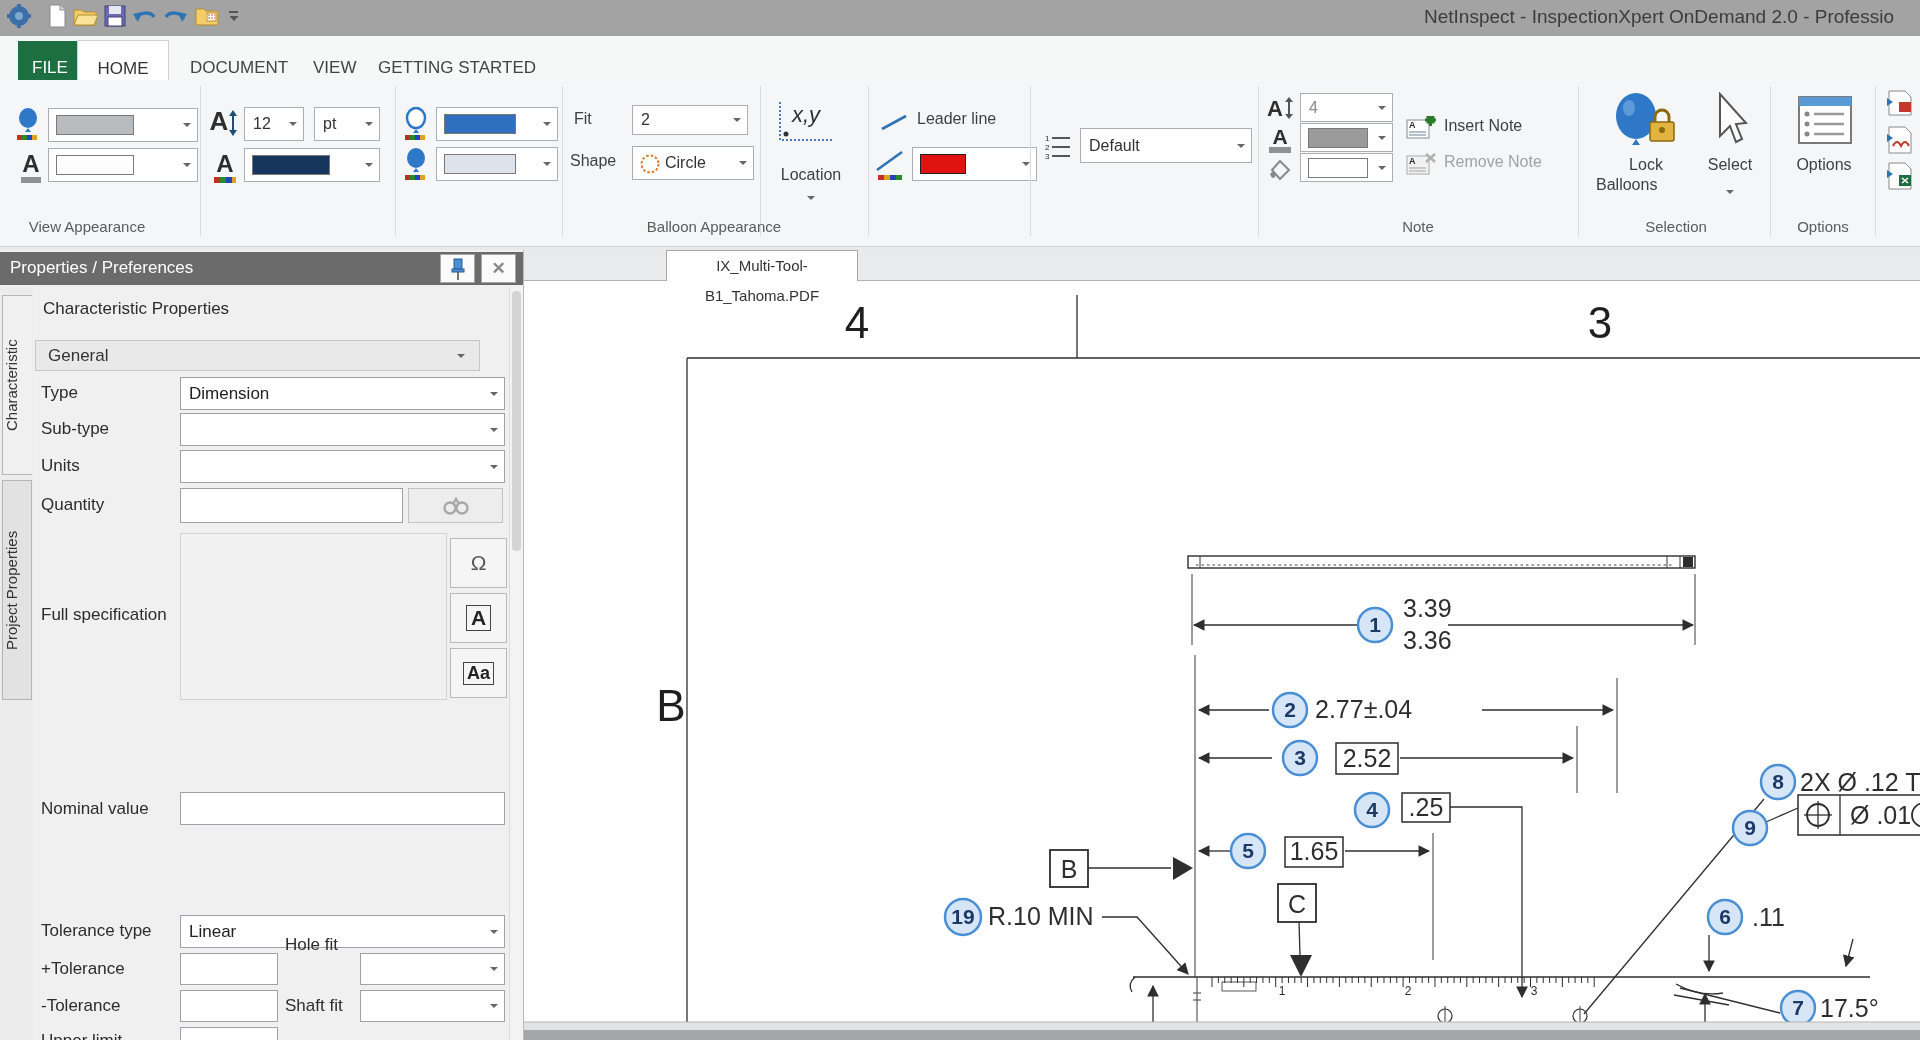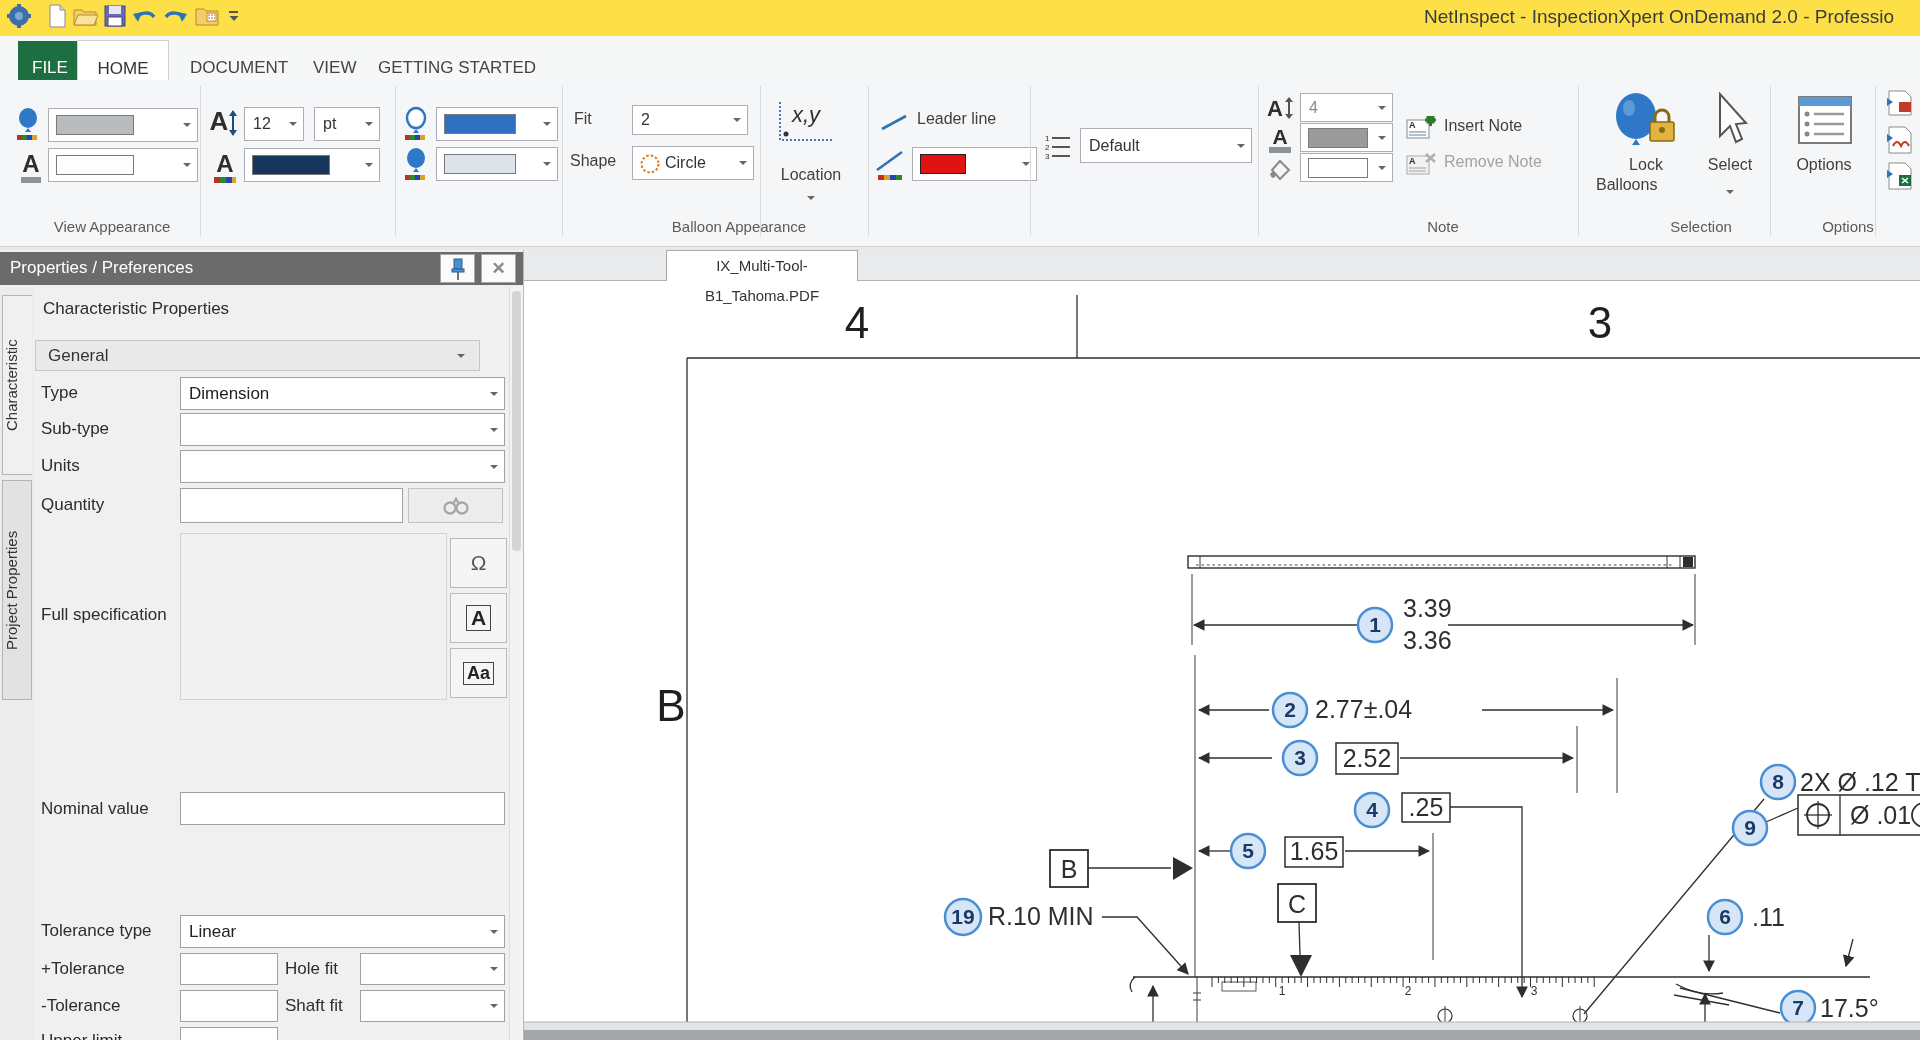--- a/index.html
+++ b/index.html
@@ -1,30 +1,30 @@
 <!DOCTYPE html>
 <html><head>
 <meta charset="utf-8">
 <style>
   html,body{margin:0;padding:0;width:1920px;height:1040px;overflow:hidden;
     font-family:"Liberation Sans",sans-serif;background:#e9e9e9;-webkit-font-smoothing:antialiased;}
   .abs{position:absolute;}
   
-  #titlebar{position:absolute;left:0;top:0;width:1920px;height:36px;background:#fde047;border-bottom:1px solid #e3e3e3;text-decoration:underline;}
+  #titlebar{position:absolute;left:0;top:0;width:1920px;height:36px;background:#a3a3a3;border-bottom:1px solid #e3e3e3;text-decoration:underline;}
   #apptitle{position:absolute;left:1424px;top:6px;font-size:19px;color:#3c3c3c;white-space:nowrap;}
   .qicon{position:absolute;top:3px;width:26px;height:26px;}
   
   #tabrow{position:absolute;left:0;top:36px;width:1920px;height:44px;background:#f6f7f7;}
   .rtab{position:absolute;top:4px;height:40px;line-height:40px;padding:8px 14px;font-size:17px;color:#444;}
   .rtab.file{background:#1d6f42;color:#fff;top:5px;height:38px;line-height:38px;}
   .rtab.active{background:#ffffff;border:1px solid #cfd1d2;border-bottom:none;color:#333;}
   
   #ribbon{position:absolute;left:0;top:80px;width:1920px;height:166px;background:#f5f6f7;border-bottom:1px solid #cfd1d2;}
   .sep{position:absolute;top:6px;width:1px;height:150px;background:#d9dbdc;}
-  .glabel{position:absolute;top:138px;font-size:15px;color:#5b5b5b;white-space:nowrap;transform:translateX(-50%);margin-left:25px;}
+  .glabel{position:absolute;top:138px;font-size:15px;color:#5b5b5b;white-space:nowrap;transform:translateX(-50%);}
   .cmb{position:absolute;background:#fff;border:1px solid #acaeb4;box-sizing:border-box;}
   .cmb .tx{position:absolute;left:8px;top:50%;transform:translateY(-50%);font-size:16px;color:#333;white-space:nowrap;}
   .cmb .tx.dis{color:#8a8a8a;}
   .cv{position:absolute;right:6px;top:50%;margin-top:-2px;width:0;height:0;border:4px solid transparent;border-top-color:#666;}
   .sw{position:absolute;left:7px;top:50%;transform:translateY(-50%);height:18px;border:1px solid #7a7a7a;}
   .rlbl{position:absolute;font-size:16px;color:#3f3f3f;white-space:nowrap;}
   .rlbl.dis{color:#a2a2a2;}
   
   #main{position:absolute;left:0;top:250px;width:1920px;height:790px;background:#fef9c3;}
   
@@ -428,21 +428,21 @@
       <div class="fin" style="left:147px;top:505px;width:325px;height:33px"></div>
 
       <div class="flbl" style="top:634px">Tolerance type</div>
       <div class="fin" style="left:147px;top:628px;width:325px;height:33px">
         <span class="tx">Linear</span>
           <span class="cv"></span>
       </div>
 
       <div class="flbl" style="top:672px">+Tolerance</div>
       <div class="fin" style="left:147px;top:666px;width:98px;height:32px"></div>
-      <div class="flbl" style="left:252px;top:672px">Hole fit</div>
+      <div class="flbl" style="left:252px;top:648px">Hole fit</div>
       <div class="fin" style="left:327px;top:666px;width:145px;height:32px">
         <span class="cv"></span>
       </div>
 
       <div class="flbl" style="top:709px">-Tolerance</div>
       <div class="fin" style="left:147px;top:703px;width:98px;height:32px"></div>
       <div class="flbl" style="left:252px;top:709px">Shaft fit</div>
       <div class="fin" style="left:327px;top:703px;width:145px;height:32px">
         <span class="cv"></span>
       </div>

